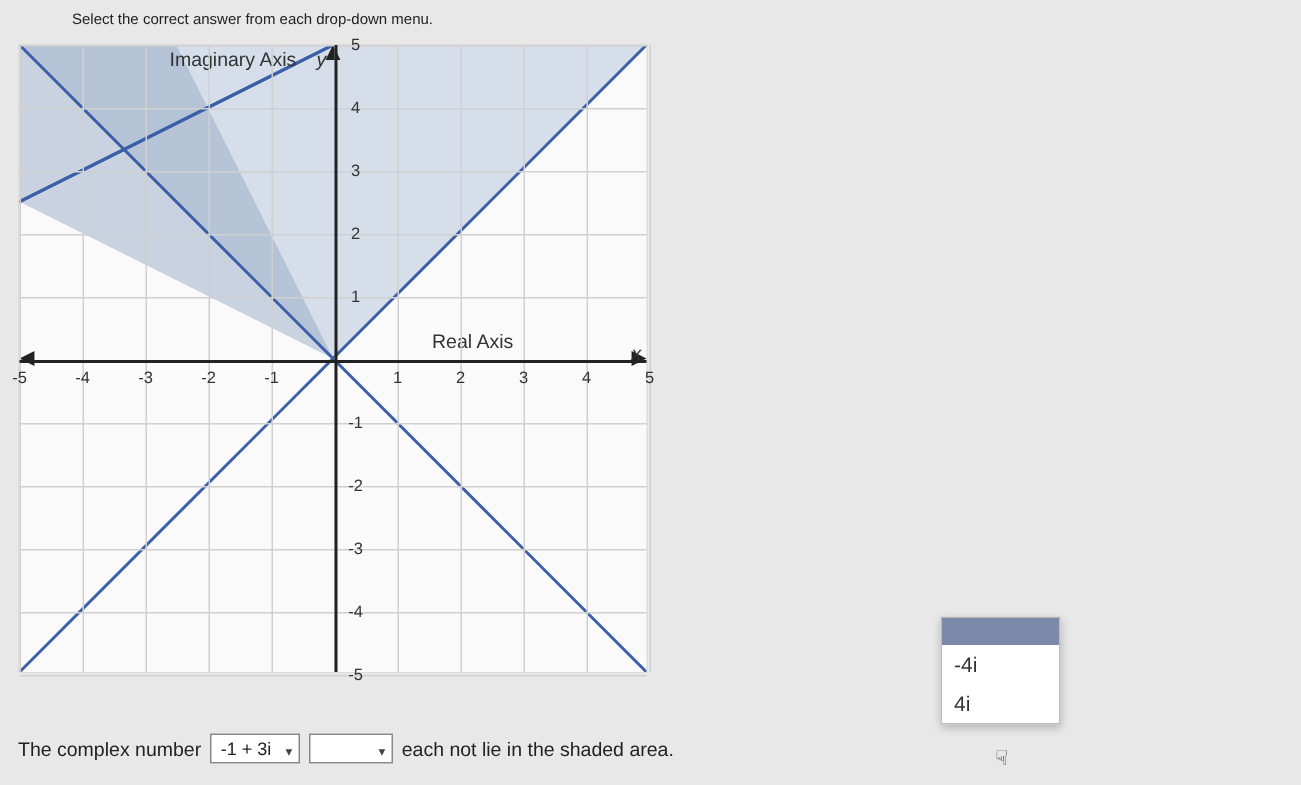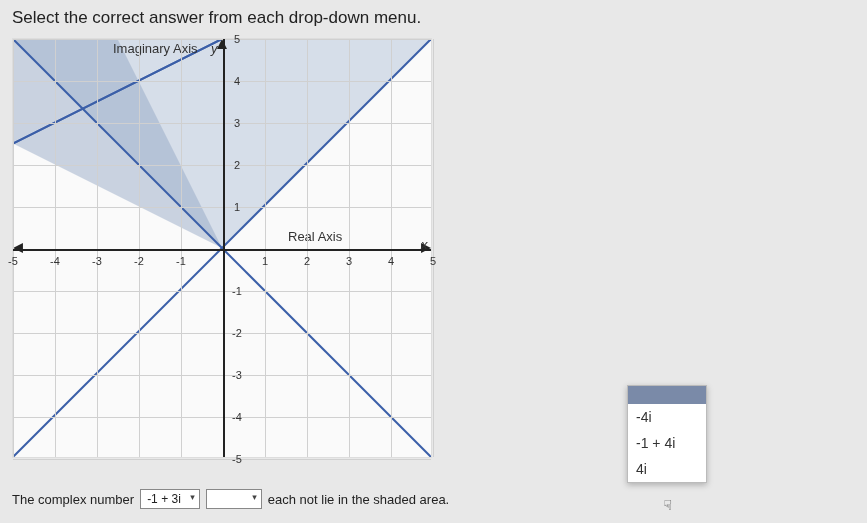--- a/index.html
+++ b/index.html
@@ -8,22 +8,23 @@
     background: #e8e8e8;
     width: 867px;
     height: 523px;
     padding: 8px 12px;
     color: #222;
     font-size: 13px;
     position: relative;
     overflow: hidden;
   }
   .instruction {
-    font-size: 17px;
+    font-size: 10px;
     margin-bottom: 10px;
+    margin-left: 36px;
   }
   .content-row {
     display: flex;
     align-items: flex-end;
     gap: 40px;
   }
   .graph-container {
     width: 420px;
     height: 420px;
     background: #fafafa;
@@ -70,21 +71,21 @@
     white-space: nowrap;
   }
   .dropdown {
     border: 1px solid #888;
     background: #fff;
     padding: 2px 18px 2px 6px;
     font-size: 12px;
     cursor: pointer;
     position: relative;
     display: inline-flex;
-    align-items: flex-start;
+    align-items: flex-end;
     min-width: 50px;
     height: 20px;
   }
   .dropdown::after {
     content: "▾";
     position: absolute;
     right: 4px;
     font-size: 9px;
     color: #444;
   }
@@ -183,21 +184,20 @@
       <div class="tick-label" style="left: 224px; top: 126px;">2</div>
       <div class="tick-label" style="left: 224px; top: 84px;">3</div>
       <div class="tick-label" style="left: 224px; top: 42px;">4</div>
       <div class="tick-label" style="left: 224px; top: 0px;">5</div>
     </div>
 </div>
 
 <div class="option-list">
   <div class="opt-header"></div>
   <div class="opt">-4i</div>
-  <div class="opt">-1 + 4i</div>
   <div class="opt">4i</div>
 </div>
 
 <div class="answer-row">
   <span>The complex number</span>
   <span class="dropdown">
     <span>-1 + 3i</span>
   </span>
   <span class="dropdown" style="min-width:56px;">
     <span></span>

